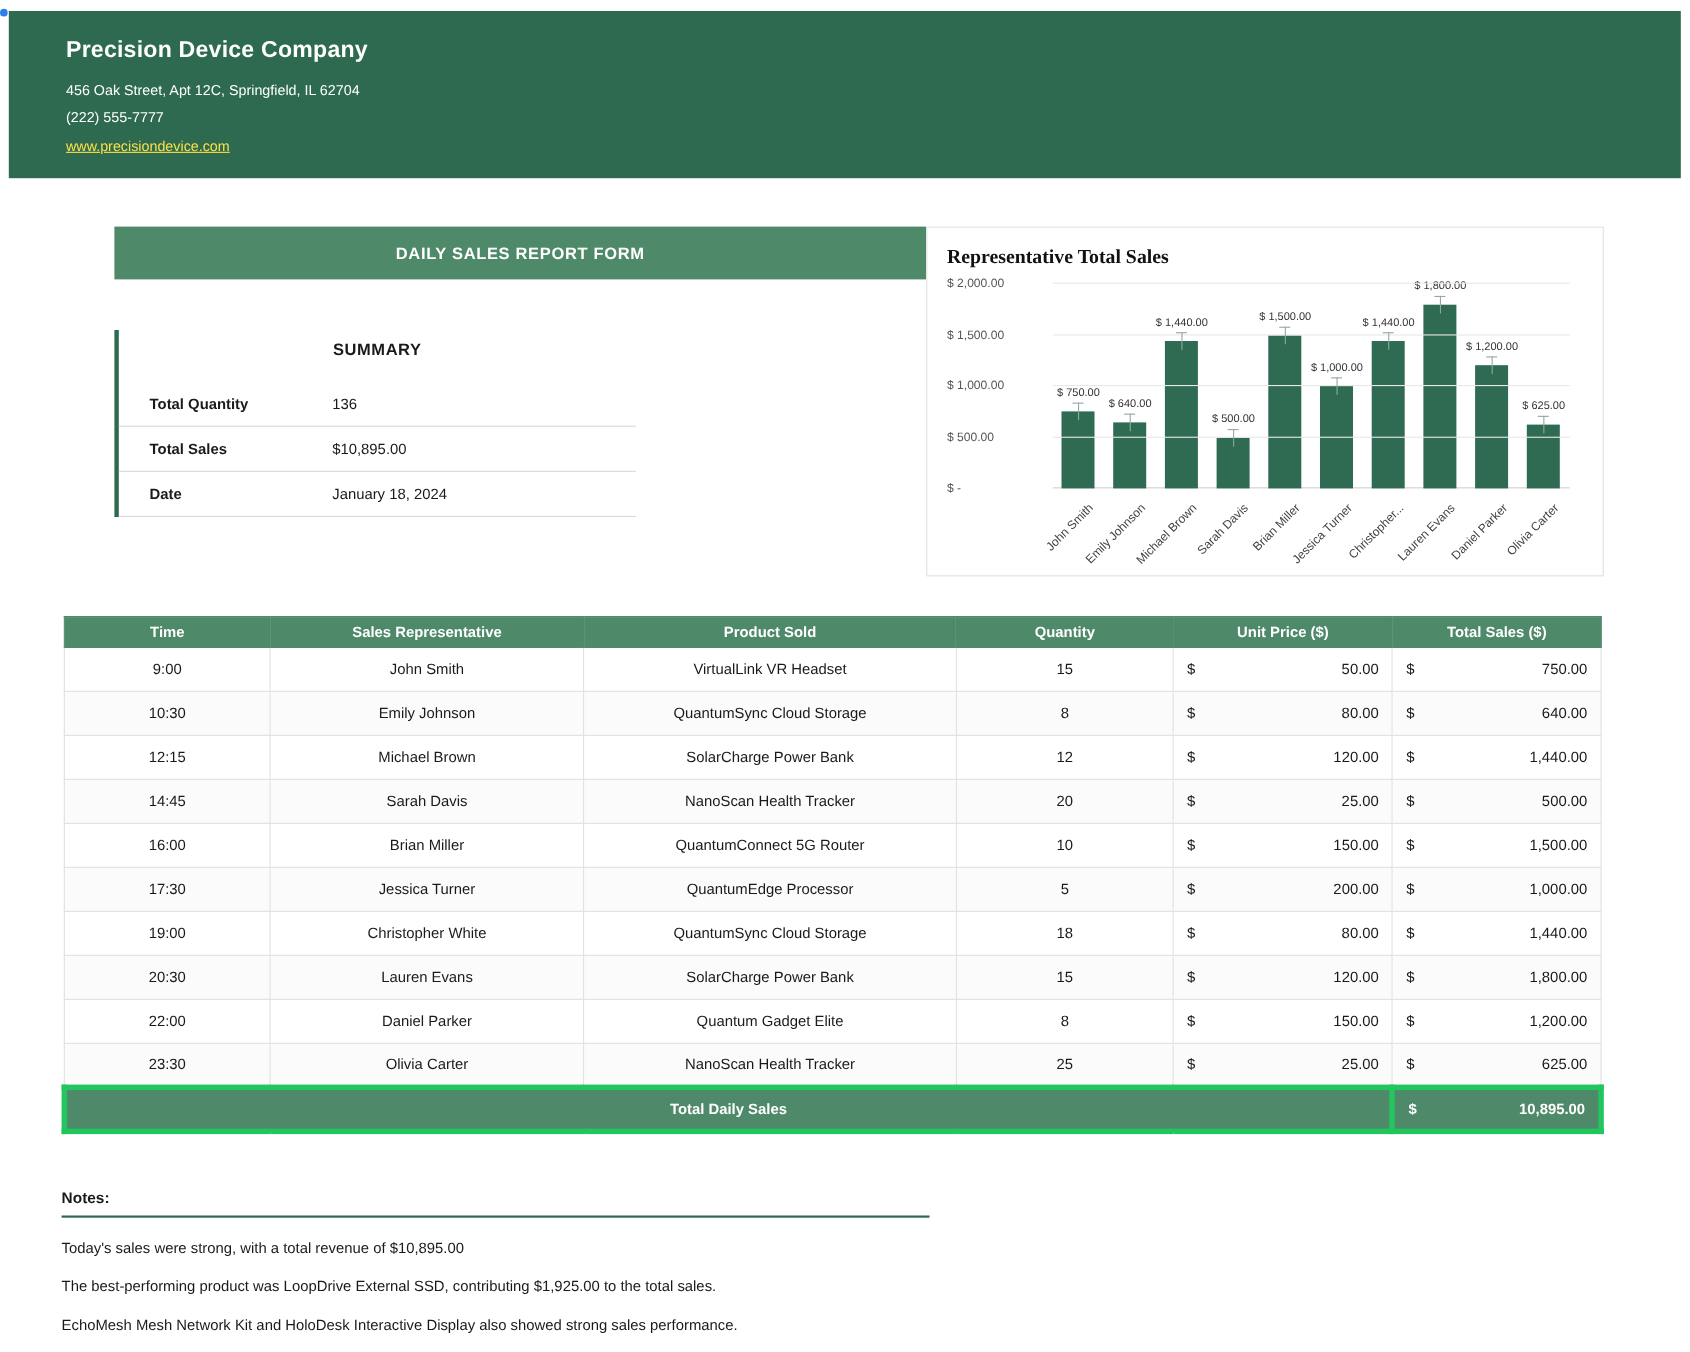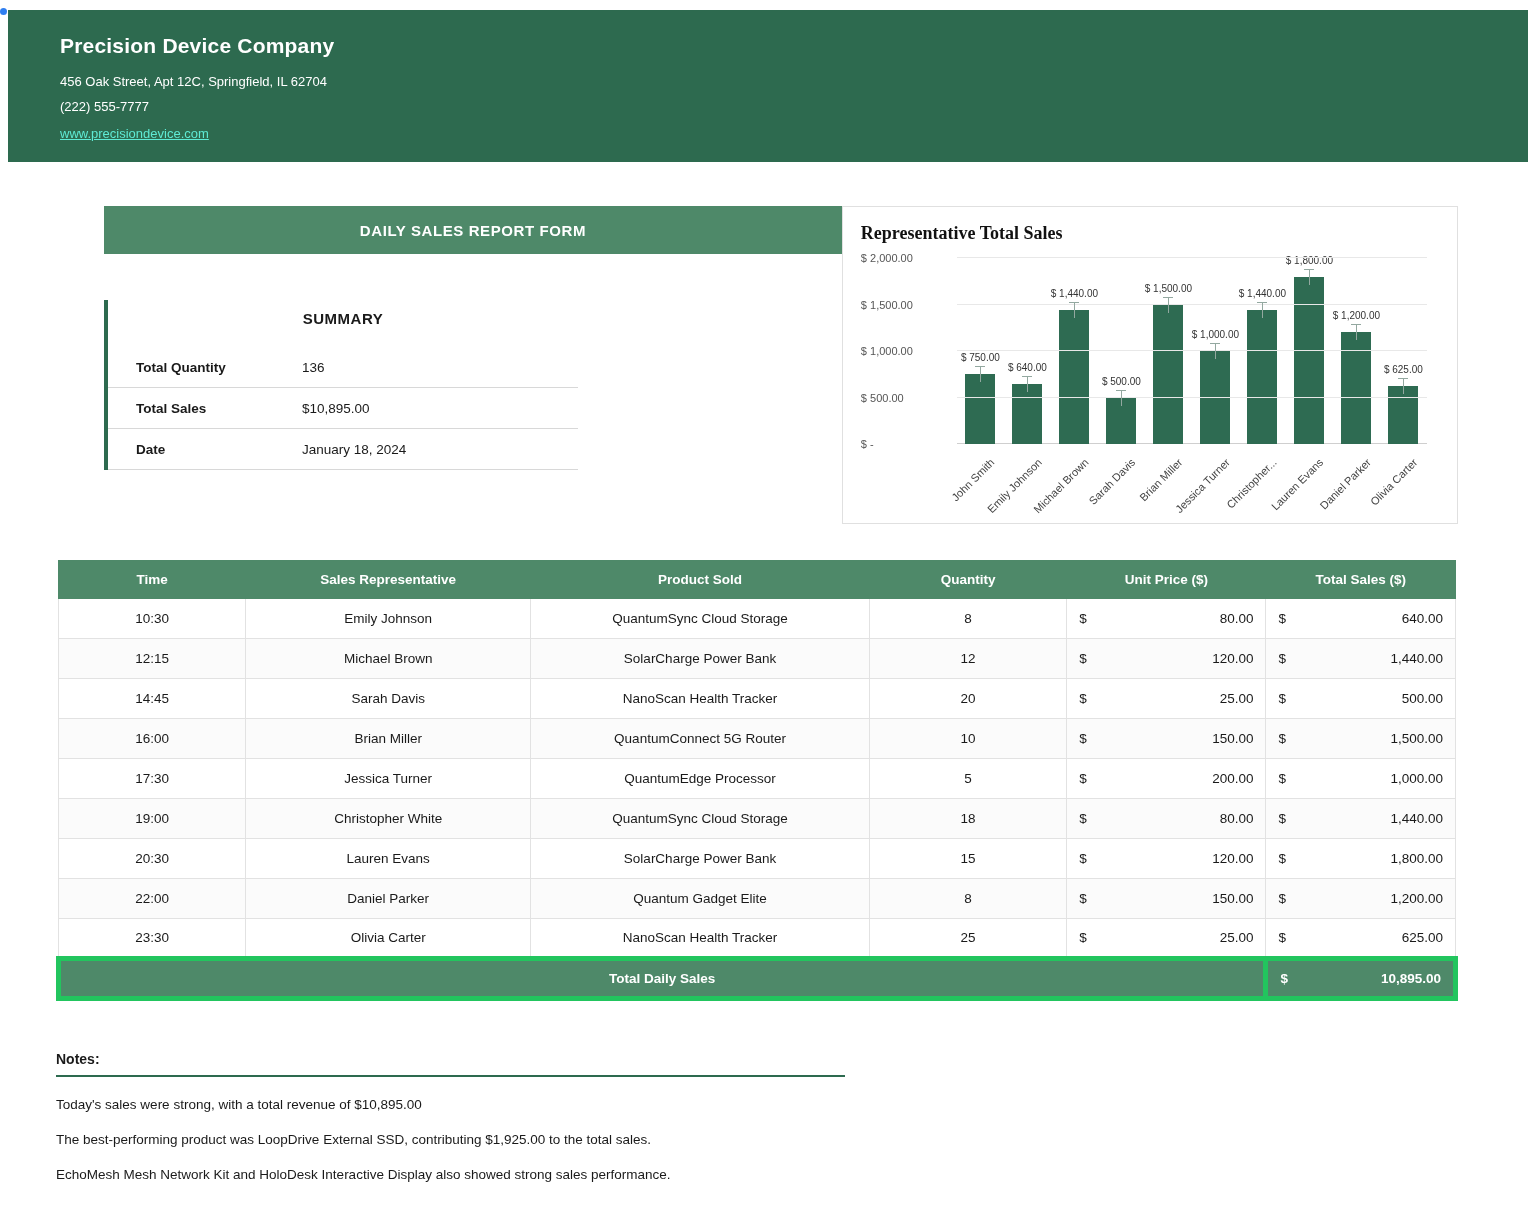--- a/index.html
+++ b/index.html
@@ -15,21 +15,21 @@
 
   
   .header {
     margin:10px 8px 0 8px;
     background:#2d6a4f;
     color:#ffffff;
     padding:24px 40px 20px 52px;
   }
   .company { font-size:21px; font-weight:bold; letter-spacing:.2px; margin-bottom:16px; }
   .hline   { font-size:13px; margin-bottom:10px; }
-  .hlink   { font-size:13px; text-decoration:underline; color:#5eead4; cursor:pointer; display:inline-block; }
+  .hlink   { font-size:13px; text-decoration:underline; color:#fde047; cursor:pointer; display:inline-block; }
 
   
   .content { padding:44px 78px 0 56px; }
 
   .top-section { display:flex; justify-content:space-between; align-items:flex-start;margin-left:48px; }
   .left-col { width:790px; }
 
   .form-banner {
     height:48px; background:#4e8969; color:#fff;
     display:flex; align-items:center; justify-content:center;
@@ -66,21 +66,21 @@
   .x-col span {
     position:absolute; top:6px; right:calc(50% - 8px);
     transform:rotate(-45deg); transform-origin:top right;
     white-space:nowrap; font-size:11px; color:#444;
   }
 
   
   table.sales { width:100%; border-collapse:collapse; margin-top:36px; font-size:13.5px; }
   table.sales th {
     background:#4e8969; color:#fff; font-weight:bold;
-    height:38px; border:1px solid #4e8969; text-align:center;
+    height:28px; border:1px solid #4e8969; text-align:center;
   }
   table.sales td {
     border:1px solid #e2e2e2; height:40px; text-align:center;
     background:#fff; color:#1a1a1a; padding:0;
   }
   table.sales tbody tr:nth-child(even) td { background:#fbfbfb; }
   .money { display:flex; justify-content:space-between; align-items:center; padding:0 12px; }
   tr.total-row td {
     background:#4e8969 !important; color:#fff; font-weight:bold;
     border:5px solid #22c55e; height:40px;
@@ -249,20 +249,38 @@
           <th>Time</th>
           <th>Sales Representative</th>
           <th>Product Sold</th>
           <th>Quantity</th>
           <th>Unit Price ($)</th>
           <th>Total Sales ($)</th>
         </tr>
     </thead>
     <tbody>
         <tr>
+          <td>9:00</td>
+          <td>John Smith</td>
+          <td>VirtualLink VR Headset</td>
+          <td>15</td>
+          <td>
+            <div class="money">
+              <span class="cur">$</span>
+              <span>50.00</span>
+            </div>
+          </td>
+          <td>
+            <div class="money">
+              <span class="cur">$</span>
+              <span>750.00</span>
+            </div>
+          </td>
+        </tr>
+        <tr>
           <td>10:30</td>
           <td>Emily Johnson</td>
           <td>QuantumSync Cloud Storage</td>
           <td>8</td>
           <td>
             <div class="money">
               <span class="cur">$</span>
               <span>80.00</span>
             </div>
           </td>

